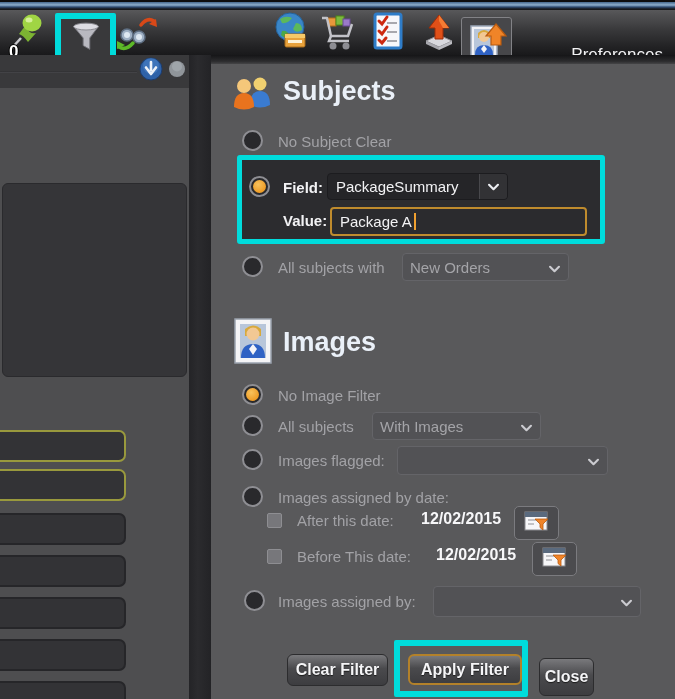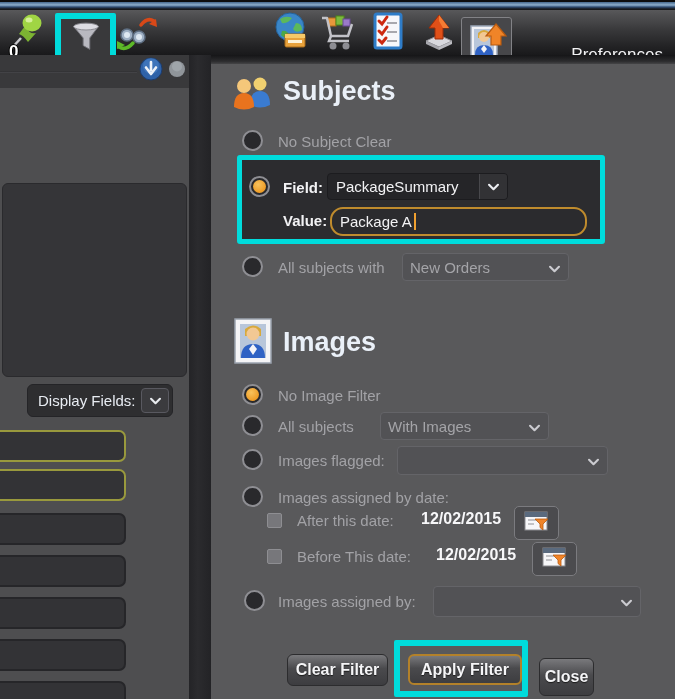--- a/index.html
+++ b/index.html
@@ -66,21 +66,21 @@
   .dd{position:absolute;box-sizing:border-box;display:flex;align-items:center;background:#525255;
     border:1px solid #646468;border-radius:4px;color:#a4a4a8;font-size:15px;padding:0 7px;cursor:pointer;}
   .dd .chev{margin-left:auto;color:#cbcbd0;}
   .ddd{position:absolute;box-sizing:border-box;display:flex;align-items:center;background:#252528;
     border:1px solid #1c1c1f;border-radius:4px;color:#f2f2f4;font-size:15px;cursor:pointer;}
   .ddd .txt{padding-left:8px;flex:1;white-space:nowrap;}
   .ddd .chevbox{width:27px;align-self:stretch;display:flex;align-items:center;justify-content:center;
     background:#323235;border-left:1px solid #48484c;border-radius:0 3px 3px 0;color:#eceef2;}
   .cyanbox{position:absolute;border:5px solid #00dcdc;border-radius:3px;background:#2c2c2f;box-sizing:border-box;}
   .vinput{position:absolute;box-sizing:border-box;display:flex;align-items:center;background:#2b2b2e;
-    border:2px solid #bf8b2d;border-radius:13px;color:#f2f2f4;font-size:15px;padding-left:8px;cursor:text;}
+    border:2px solid #bf8b2d;border-radius:4px;color:#f2f2f4;font-size:15px;padding-left:8px;cursor:text;}
   .caret{display:inline-block;width:2px;height:17px;background:#f0a030;margin-left:2px;}
   .btn{position:absolute;box-sizing:border-box;display:flex;align-items:center;justify-content:center;
     background:linear-gradient(to bottom,#79797c 0,#4a4a4d 45%,#3d3d40 100%);
     border:1px solid #2c2c2e;border-radius:6px;color:#f5f5f7;font-size:16px;font-weight:bold;
     text-shadow:0 1px 1px #1a1a1a;cursor:pointer;}
   .btn.apply{border:2px solid #b3812a;}
   .calbtn{position:absolute;width:43px;height:32px;background:#4b4b4e;border:1px solid #7b7b7f;
     border-radius:5px;display:flex;align-items:center;justify-content:center;cursor:pointer;}
   .chev{flex:0 0 auto;}
 </style>
@@ -249,28 +249,20 @@
     <div class="sq-btn" style="left:153px;">
       <span>
         <svg width="22" height="22" viewBox="0 0 22 22">
             <path d="M4 4 L18 18 M18 4 L4 18" stroke="#e03418" stroke-width="5" stroke-linecap="round"></path>
           </svg>
       </span>
     </div>
     <div class="listbox" style="left:2px;top:95px;"></div>
   </div>
 
-  <div id="display-fields">
-    <span class="txt">Display Fields:</span>
-    <span class="chevbox">
-      <svg class="chev" width="13" height="8" viewBox="0 0 14 9">
-          <path d="M2 2 L7 7 L12 2" fill="none" stroke="#e8eaee" stroke-width="2.4" stroke-linecap="round" stroke-linejoin="round"></path>
-        </svg>
-    </span>
-  </div>
 
   <div class="frow hl" style="top:430px;"></div>
   <div class="frow hl" style="top:469px;"></div>
   <div class="frow" style="top:513px;"></div>
   <div class="frow" style="top:555px;"></div>
   <div class="frow" style="top:597px;"></div>
   <div class="frow" style="top:639px;"></div>
   <div class="frow" style="top:681px;"></div>
 
   <div class="divider"></div>
@@ -330,21 +322,21 @@
       <path d="M21 27 L17 32 L21 38 L25 32 Z" fill="#f4f4f8"></path>
     </svg>
   </div>
   <div class="sect-title" style="left:283px;top:327px;">Images</div>
 
   <div class="radio sel" style="left:242px;top:384px;"></div>
   <div class="lbl" style="left:278px;top:387px;">No Image Filter</div>
 
   <div class="radio" style="left:242px;top:415px;"></div>
   <div class="lbl" style="left:278px;top:418px;">All subjects</div>
-  <div class="dd" style="left:372px;top:412px;width:169px;height:28px;margin-left:8px;">
+  <div class="dd" style="left:372px;top:412px;width:169px;height:28px;">
     <span>With Images</span>
     <span class="chev" style="margin-left:auto;">
       <svg width="13" height="8" viewBox="0 0 14 9">
           <path d="M2 2 L7 7 L12 2" fill="none" stroke="#cbcbd0" stroke-width="2.4" stroke-linecap="round" stroke-linejoin="round"></path>
         </svg>
     </span>
   </div>
 
   <div class="radio" style="left:242px;top:449px;"></div>
   <div class="lbl" style="left:278px;top:452px;">Images flagged:</div>

